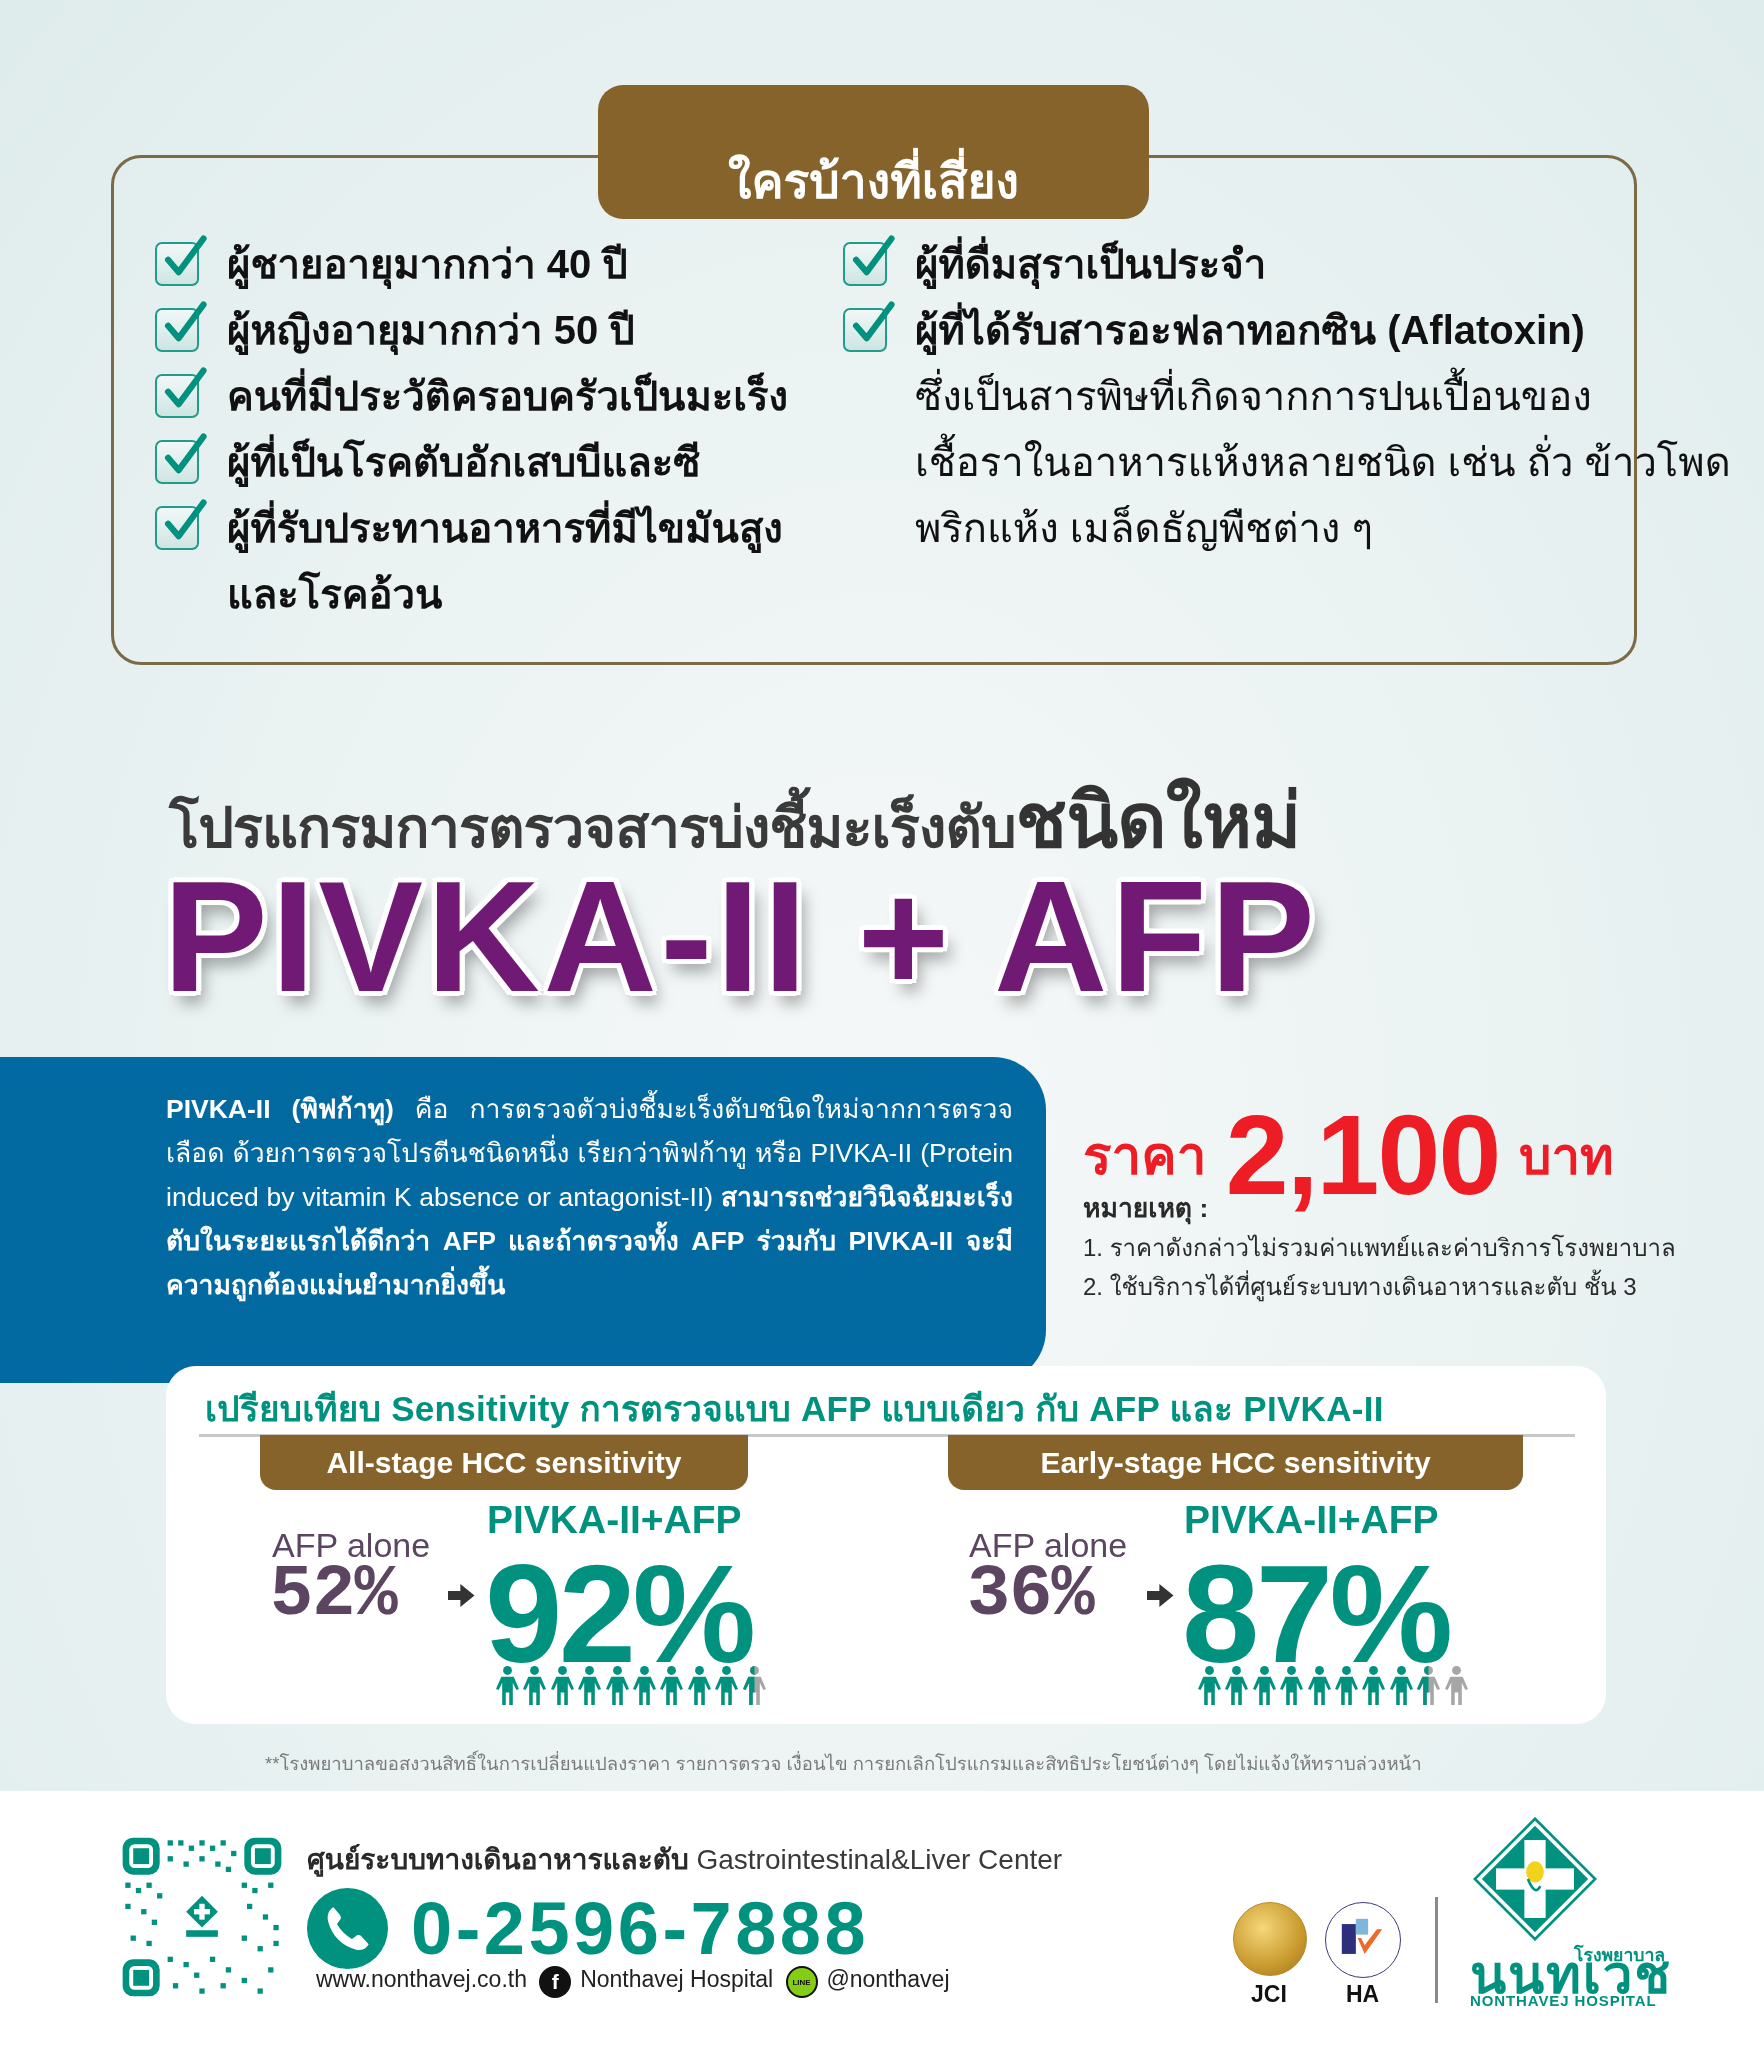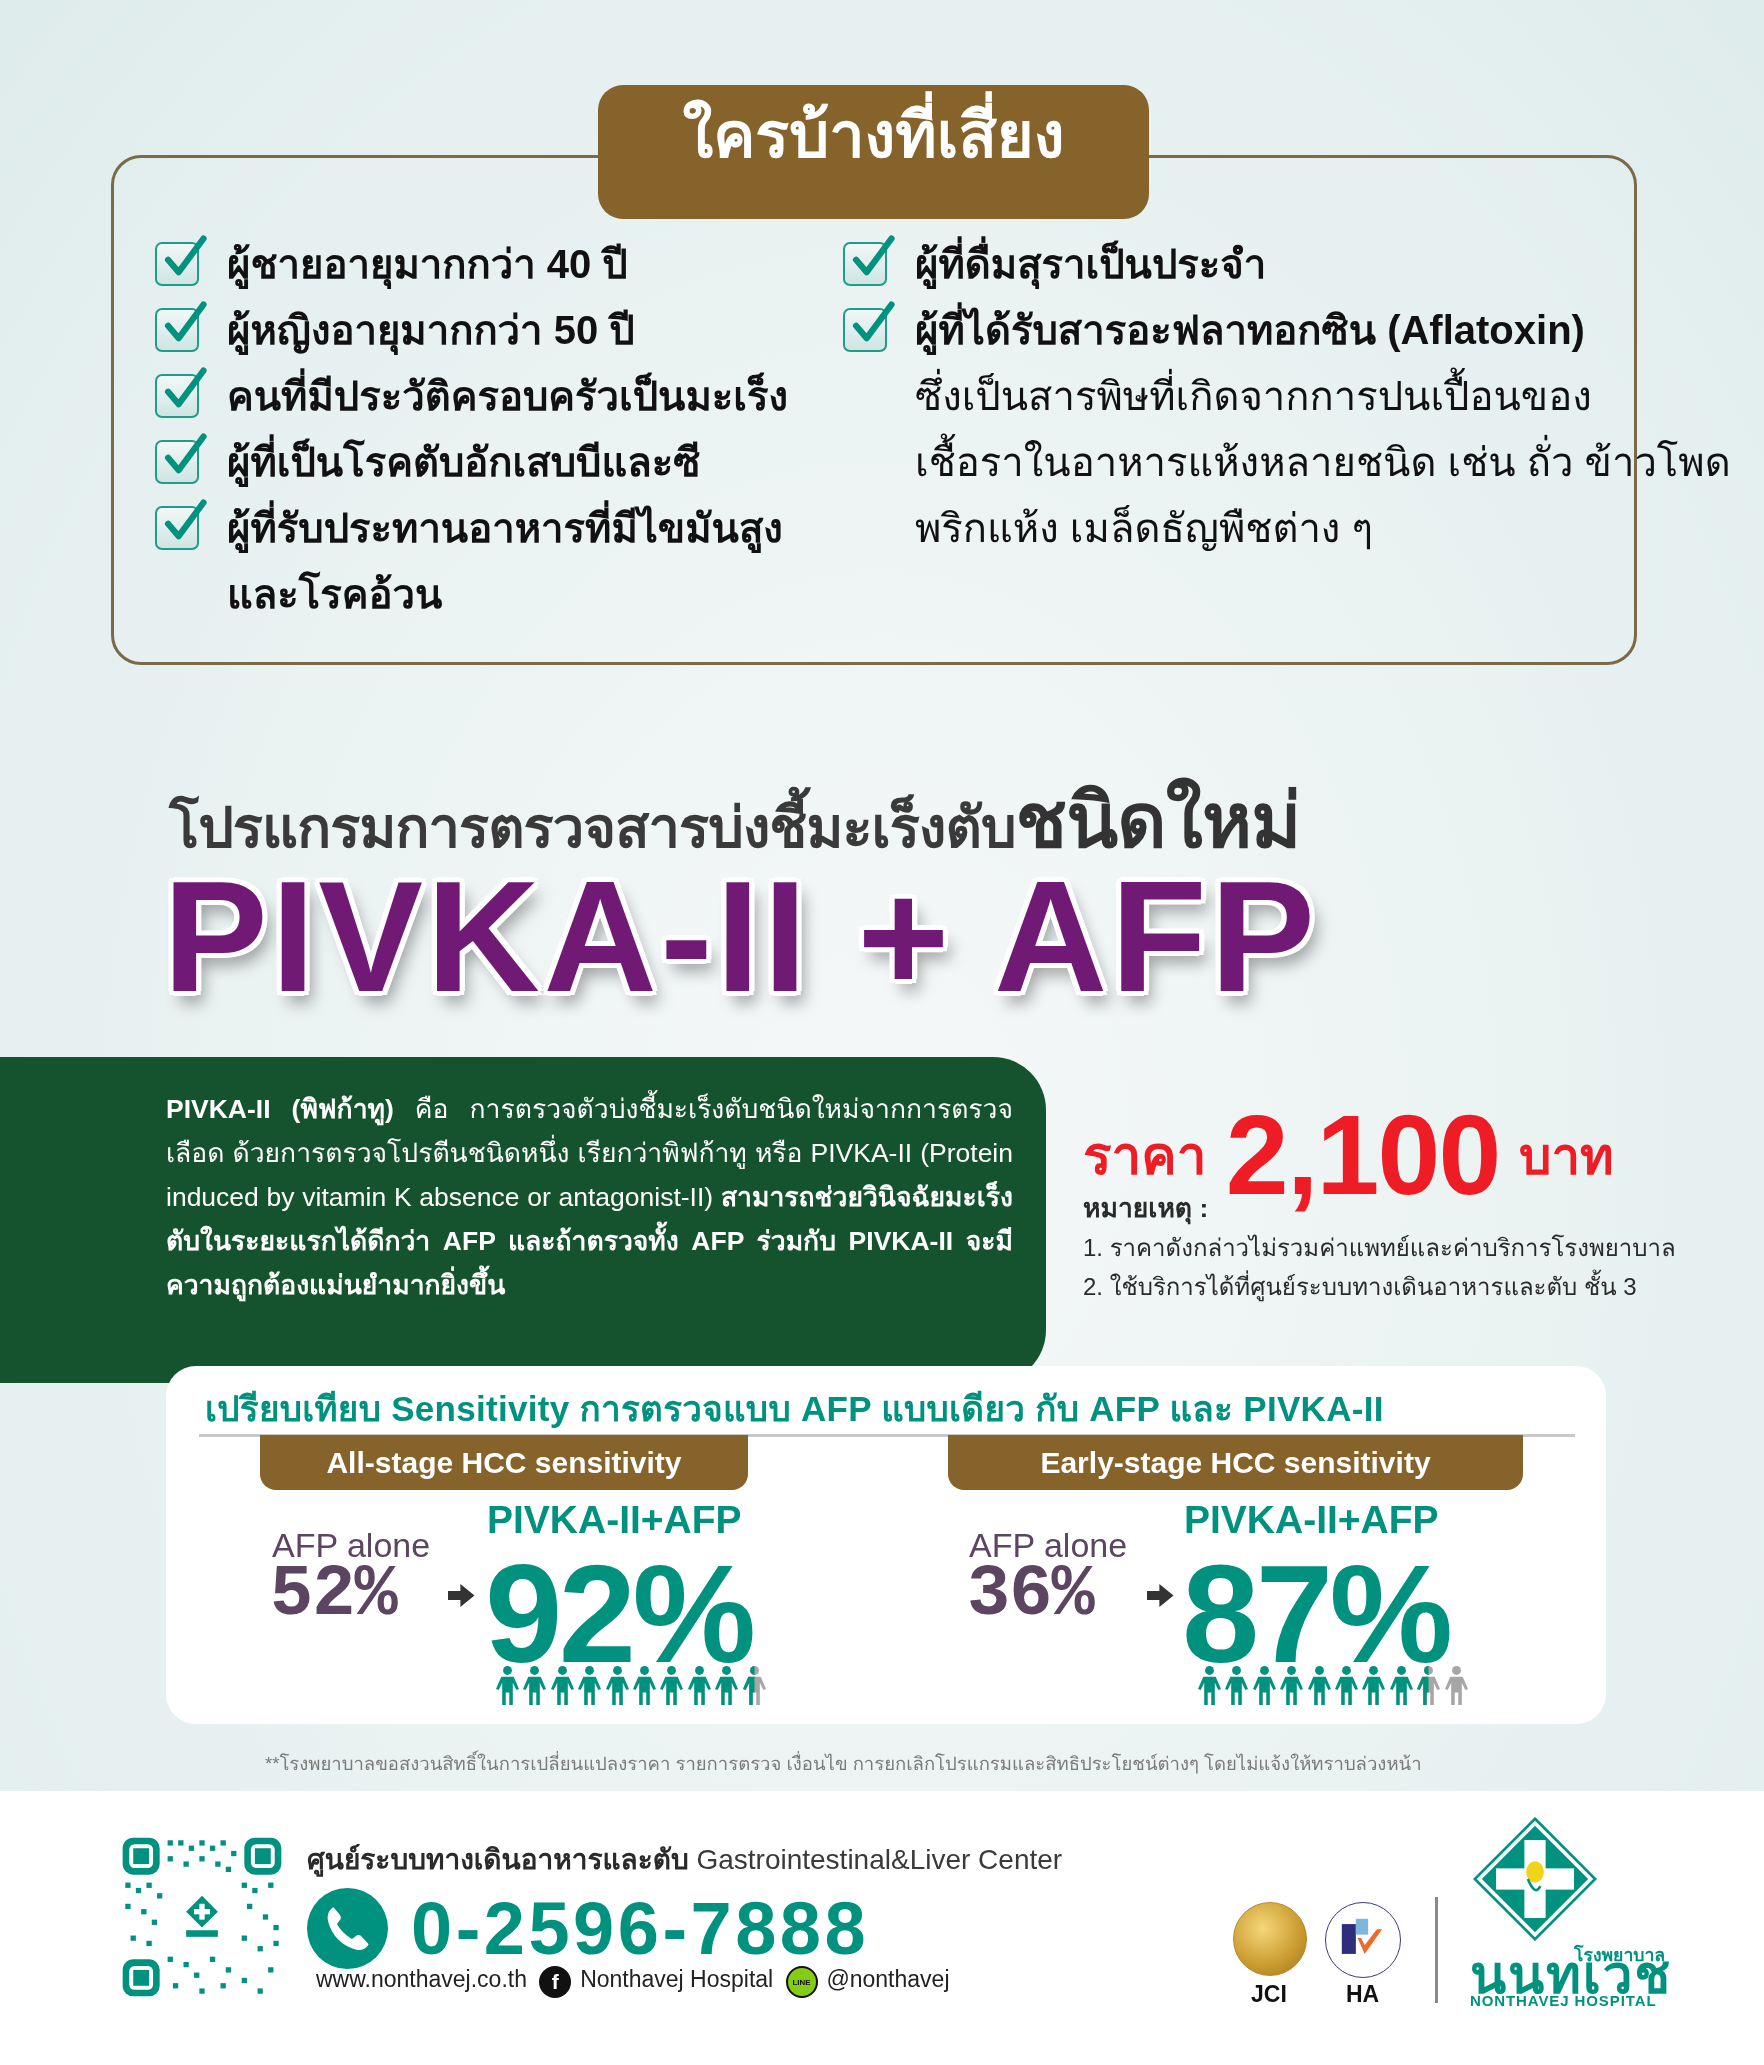--- a/index.html
+++ b/index.html
@@ -13,22 +13,22 @@
   .abs { position: absolute; }
 
   
   .risk-box {
     left: 111px; top: 155px; width: 1526px; height: 510px;
     border: 3.5px solid #7a6a48; border-radius: 30px;
   }
   .risk-tab {
     left: 598px; top: 85px; width: 551px; height: 134px;
     background: #85632a; border-radius: 25px;
-    display: flex; align-items: flex-start; justify-content: center;
-    color: #fff; font-weight: bold; font-size: 63px;
+    display: flex; align-items: flex-end; justify-content: center;
+    color: #fff; font-weight: bold; font-size: 48px;
   }
   .risk-col { font-size: 40px; font-weight: bold; color: #111; line-height: 66px; }
   .risk-col .row { display: flex; align-items: center; height: 66px; }
   .risk-col .sub { font-weight: normal; padding-left: 72px; }
   .risk-col .indent { padding-left: 72px; }
   .check {
     width: 44px; height: 44px; margin-right: 28px; flex: 0 0 auto;
     border: 2.6px solid #1f9c8a; border-radius: 7px; background: linear-gradient(#f1f8f7,#cfe5e2);
     position: relative;
   }
@@ -46,21 +46,21 @@
     -webkit-text-stroke: 0;
     text-shadow:
       -4.4px -4.4px 0 #fff, 4.4px -4.4px 0 #fff, -4.4px 4.4px 0 #fff, 4.4px 4.4px 0 #fff,
       0 -5.3px 0 #fff, 0 5.3px 0 #fff, -5.3px 0 0 #fff, 5.3px 0 0 #fff,
       7px 12.4px 16px rgba(0,0,0,0.35);
   }
 
   
   .info-panel {
     left: 0; top: 1057px; width: 1046px; height: 326px;
-    background: #14532d; border-radius: 0 53px 53px 0;
+    background: #0369a1; border-radius: 0 53px 53px 0;
     color: #fff; padding: 30px 0 0 166px; font-size: 26.5px; line-height: 44px;
   }
   .info-panel p { width: 847px; text-align: justify; text-align-last: left; }
   .info-panel b { font-weight: bold; }
 
   
   .price { left: 1083px; top: 1090px; color: #ee1c25; font-weight: bold; white-space: nowrap; display: flex; align-items: center; }
   .price .lbl { font-size: 53px; margin-right: 19.4px; }
   .price .amt { font-size: 113px; letter-spacing: -1.8px; }
   .price .unit { font-size: 51px; margin-left: 19.4px; }

